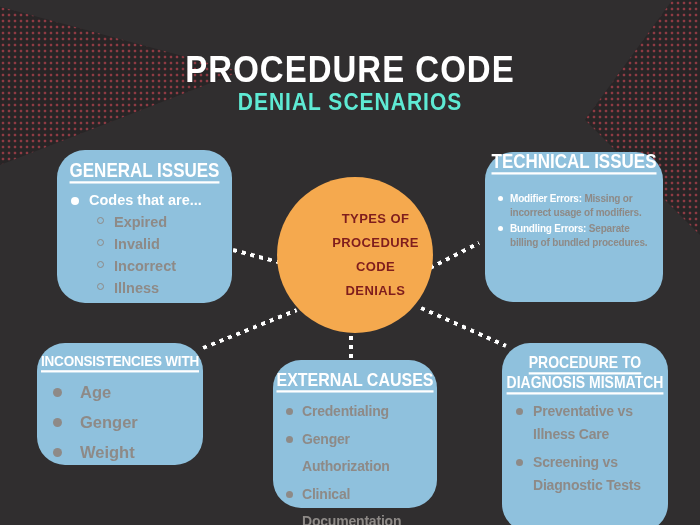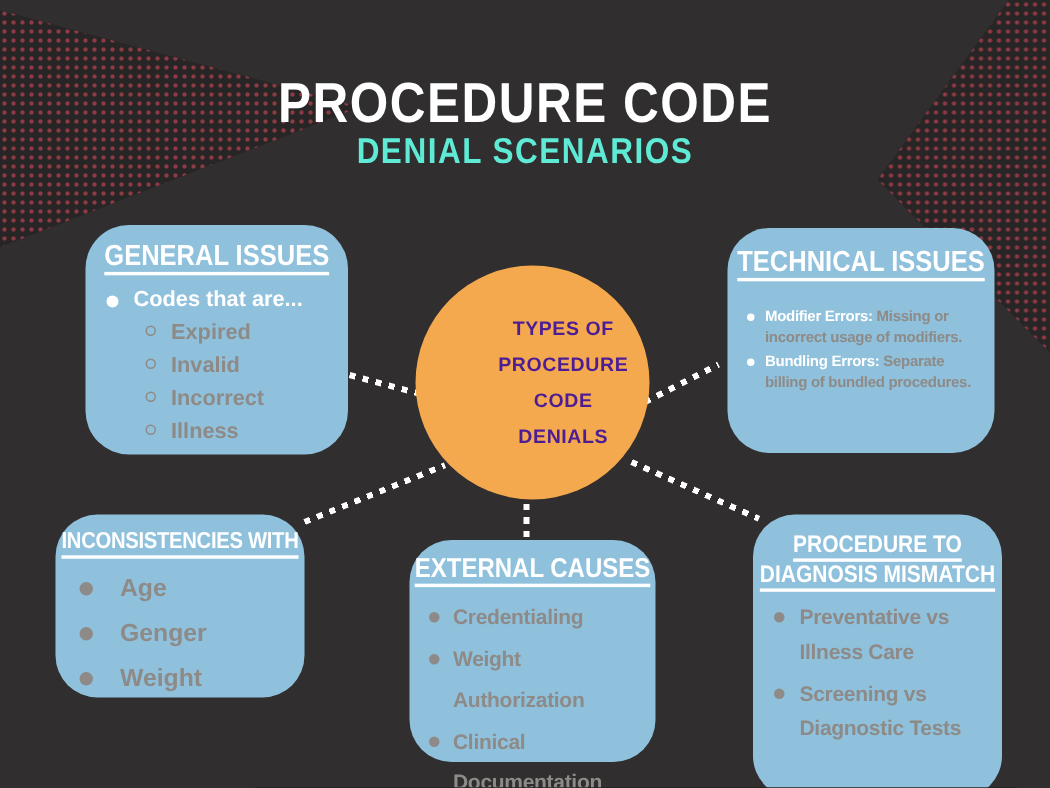--- a/index.html
+++ b/index.html
@@ -41,43 +41,43 @@
   .conn-left        { left:233px; top:248px; width:50px;  transform:rotate(15deg); }
   .conn-right-top   { left:430px; top:266px; width:55px;  transform:rotate(-27deg); }
   .conn-bottom-left { left:203px; top:346px; width:101px; transform:rotate(-22deg); }
   .conn-vertical    { left:351px; top:334px; width:26px;  transform:rotate(90deg); }
   .conn-bottom-right{ left:421px; top:306px; width:93px;  transform:rotate(24deg); }
 
   
   .circle { position:absolute; left:277px; top:177px; width:156px; height:156px;
     border-radius:50%; background:#f5a94e;
     display:flex; align-items:center; justify-content:center; text-align:center; }
-  .circle-text { color:#4c1d95; font-weight:bold; font-size:13px; line-height:24px; letter-spacing:0.4px;margin-left:41px; }
+  .circle-text { color:#7f1d1d; font-weight:bold; font-size:13px; line-height:24px; letter-spacing:0.4px;margin-left:41px; }
 
   
   .box { position:absolute; background:#8fc1dd; border-radius:28px; color:#fff; }
   .box h3 { text-align:center; color:#fff; font-weight:bold; }
   .u { text-decoration:underline; text-underline-offset:4px; text-decoration-thickness:1.5px;
        display:inline-block; transform:scaleY(1.14); }
   .row { display:flex; align-items:flex-start; }
   .dot { border-radius:50%; background:#fff; flex:0 0 auto; }
   .dot-gray { border-radius:50%; background:#8e8a87; flex:0 0 auto; }
   .ring { border-radius:50%; border:1.5px solid #8e8a87; background:transparent; flex:0 0 auto; }
   .muted { color:#8e8a87; }
 
   
-  .box-general { left:57px; top:150px; width:175px; height:153px; padding-top:11px;border-radius:29px; }
+  .box-general { left:57px; top:150px; width:175px; height:153px; padding-top:11px; }
   .box-general h3 { font-size:17px; }
   .g-lead { margin:11px 0 0 14px; font-size:14.5px; font-weight:bold; }
   .g-lead .dot { width:8px; height:8px; margin:5px 10px 0 0; }
   .g-sub { margin:6px 0 0 40px; font-size:14.5px; line-height:16px; font-weight:bold; }
   .g-sub .ring { width:7px; height:7px; margin:3px 10px 0 0; }
 
   
-  .box-technical { left:485px; top:152px; width:178px; height:150px; padding-top:13px; }
+  .box-technical { left:485px; top:152px; width:178px; height:150px; }
   .box-technical h3 { font-size:17px; }
   .t-list { margin-top:20px; }
   .t-item { margin:0 8px 3px 13px; font-size:10px; line-height:13.5px; font-weight:bold; letter-spacing:-0.2px; }
   .t-item .dot { width:5px; height:5px; margin:4px 7px 0 0; }
   .t-label { color:#fff; }
 
   
   .box-incons { left:37px; top:343px; width:166px; height:122px; padding-top:10px; }
   .box-incons h3 { font-size:13.5px; letter-spacing:-0.2px; }
   .i-item { margin:0 0 0 16px; font-size:16.5px; font-weight:bold; line-height:30px; }
@@ -182,21 +182,21 @@
 
   <section class="box box-external">
     <h3><span class="u">EXTERNAL CAUSES</span></h3>
     <div class="e-list">
       <div class="row e-item muted">
         <span class="dot-gray"></span>
         <span>Credentialing</span>
       </div>
       <div class="row e-item muted">
         <span class="dot-gray"></span>
-        <span>Weight Authorization</span>
+        <span>Genger Authorization</span>
       </div>
       <div class="row e-item muted">
         <span class="dot-gray"></span>
         <span>Clinical Documentation</span>
       </div>
     </div>
   </section>
 
   <section class="box box-mismatch">
     <h3>

